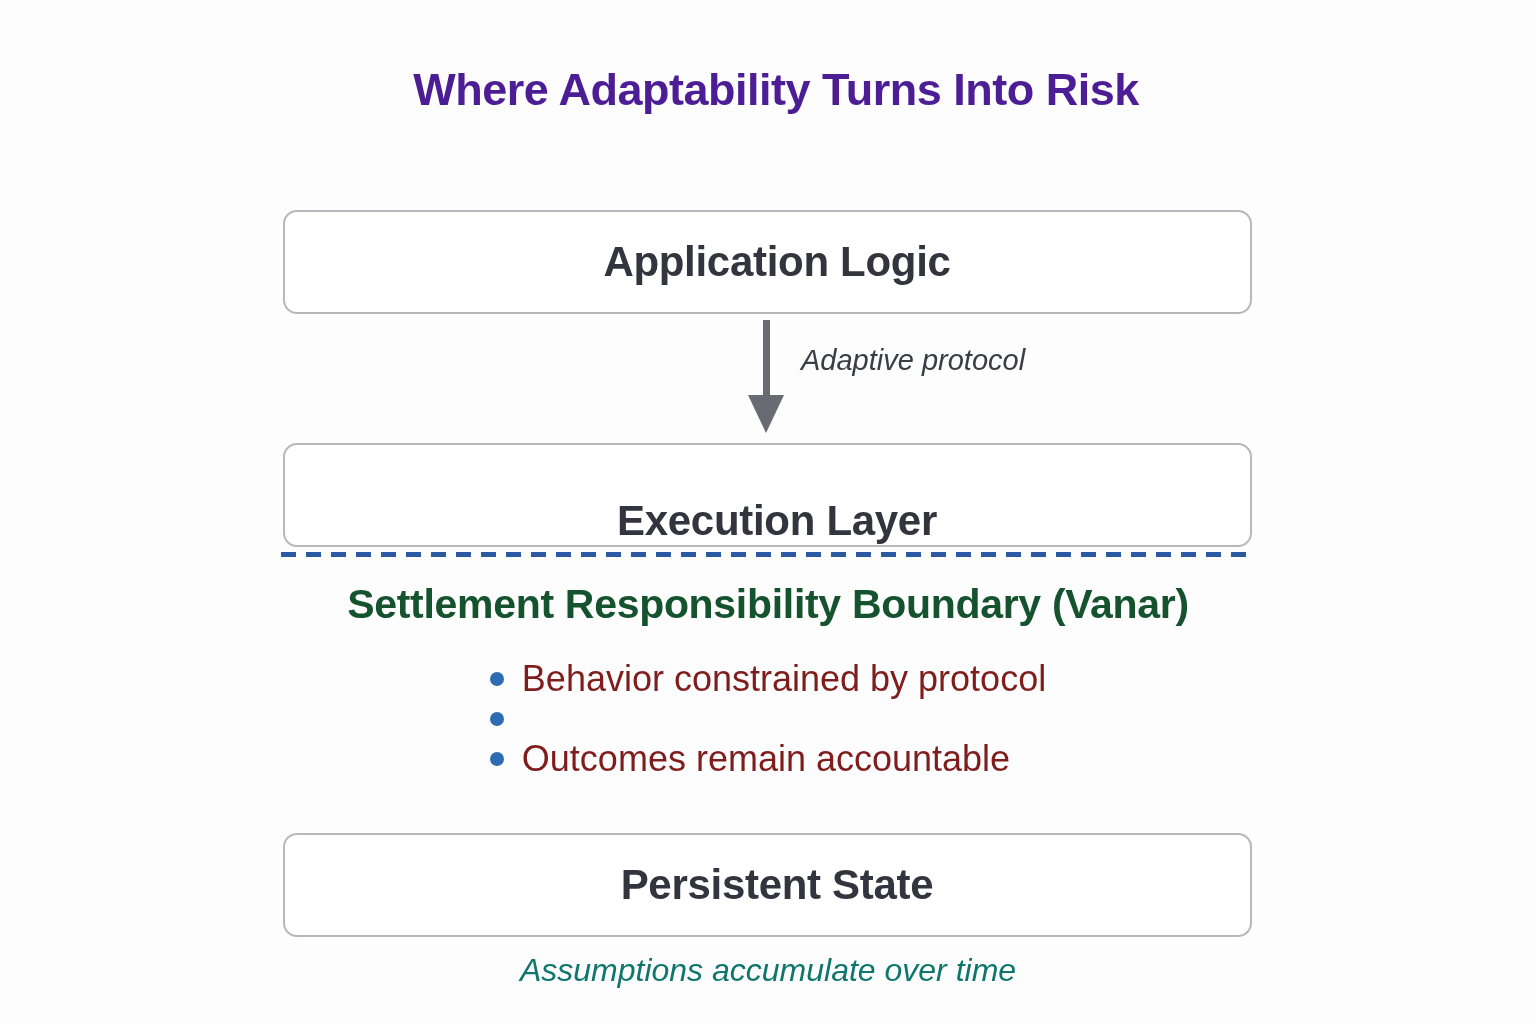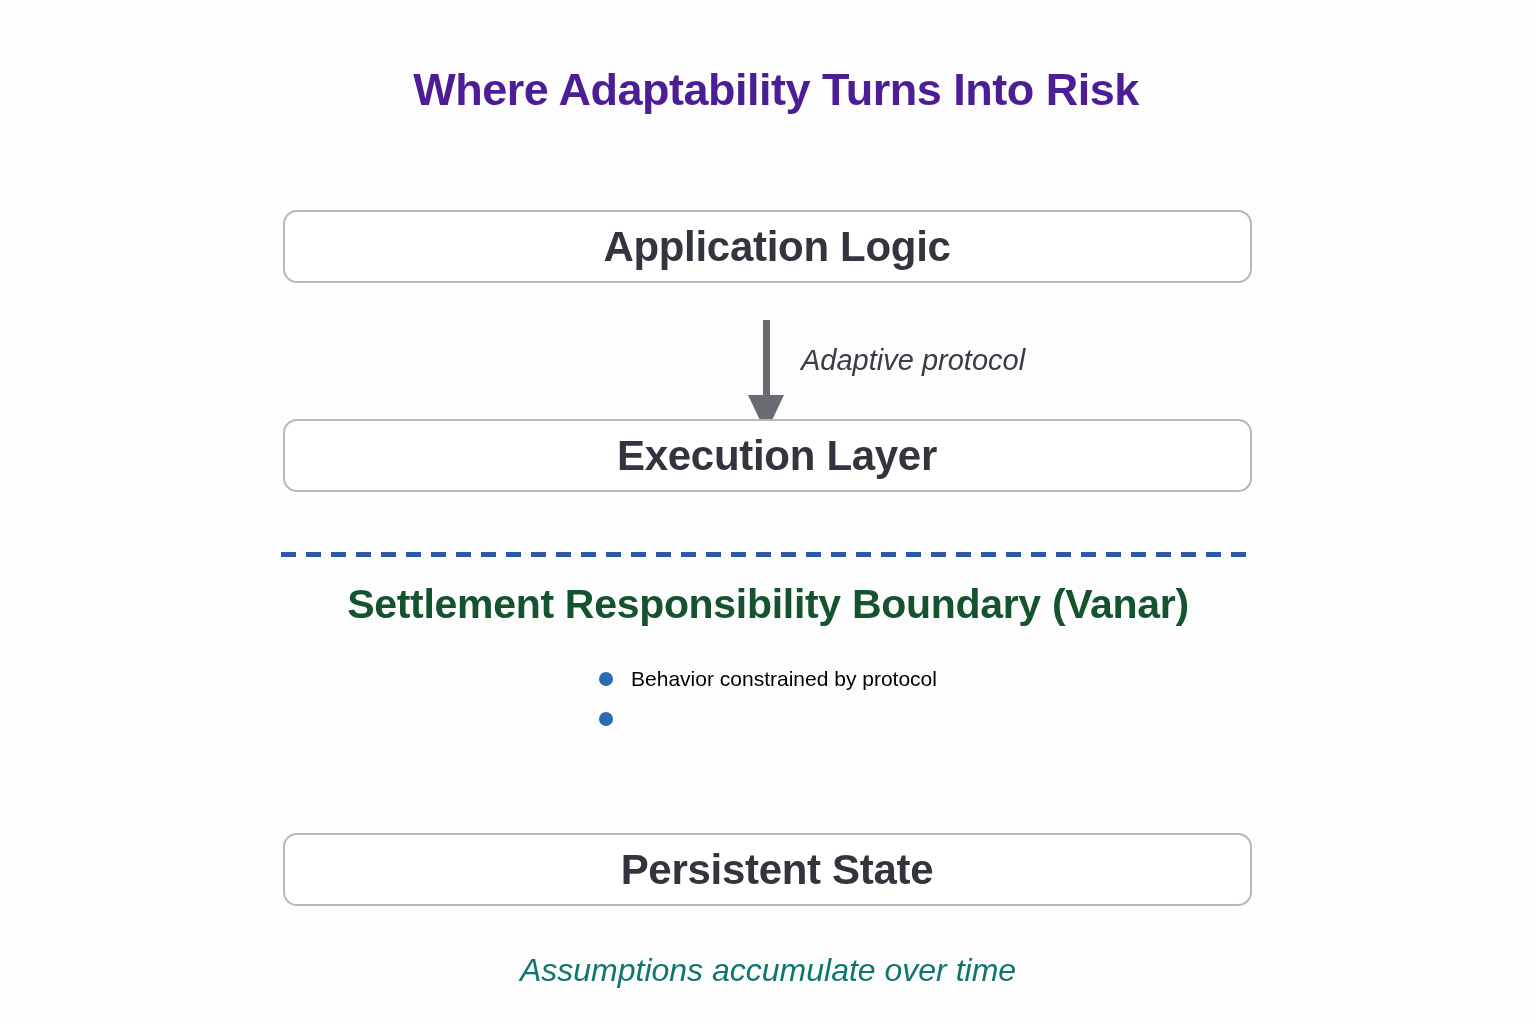--- a/index.html
+++ b/index.html
@@ -27,36 +27,36 @@
     text-align: center;
     font-size: 45px;
     font-weight: 700;
     letter-spacing: -0.5px;
     color: #4c1d95;
   }
   .layer-box {
     position: absolute;
     left: 283px;
     width: 969px;
-    height: 73px;
+    height: 104px;
     box-sizing: border-box;
     background: #ffffff;
     border: 2px solid #b7b8be;
     border-radius: 14px;
     display: flex;
     align-items: center;
     justify-content: center;
     font-size: 42px;
     font-weight: 700;
     color: #32353d;
     letter-spacing: -0.3px;
     padding-left: 19px;
   }
   .box-app { top: 210px; }
-  .box-exec { top: 419px; }
+  .box-exec { top: 443px; align-items: flex-end; }
   .box-state { top: 833px; }
 
   .arrow {
     position: absolute;
     left: 748px;
     top: 320px;
     width: 37px;
     height: 113px;
   }
   .arrow .shaft {
@@ -122,22 +122,22 @@
     display: flex;
     flex-direction: column;
     gap: 14px;
     list-style: none;
     margin: 0;
     padding: 0;
   }
   .bullet-item {
     display: flex;
     align-items: center;
-    font-size: 21px;
-    color: #000000;
+    font-size: 36px;
+    color: #7f1d1d;
     line-height: 38px;
   }
   .bullet-dot {
     width: 14px;
     height: 14px;
     border-radius: 50%;
     background: #2d6cb3;
     margin-right: 18px;
     flex: 0 0 auto;
   }
@@ -182,20 +182,24 @@
 
   <div class="bullet-list">
     <ul class="bullet-list-inner">
       <li class="bullet-item">
         <span class="bullet-dot"></span>
         <span>Behavior constrained by protocol</span>
       </li>
       <li class="bullet-item">
         <span class="bullet-dot"></span>
       </li>
+      <li class="bullet-item">
+        <span class="bullet-dot"></span>
+        <span>Outcomes remain accountable</span>
+      </li>
     </ul>
   </div>
 
   <div class="layer-box box-state">
     <span>Persistent State</span>
   </div>
 
   <div class="footer-note">Assumptions accumulate over time</div>
 
 </div>

